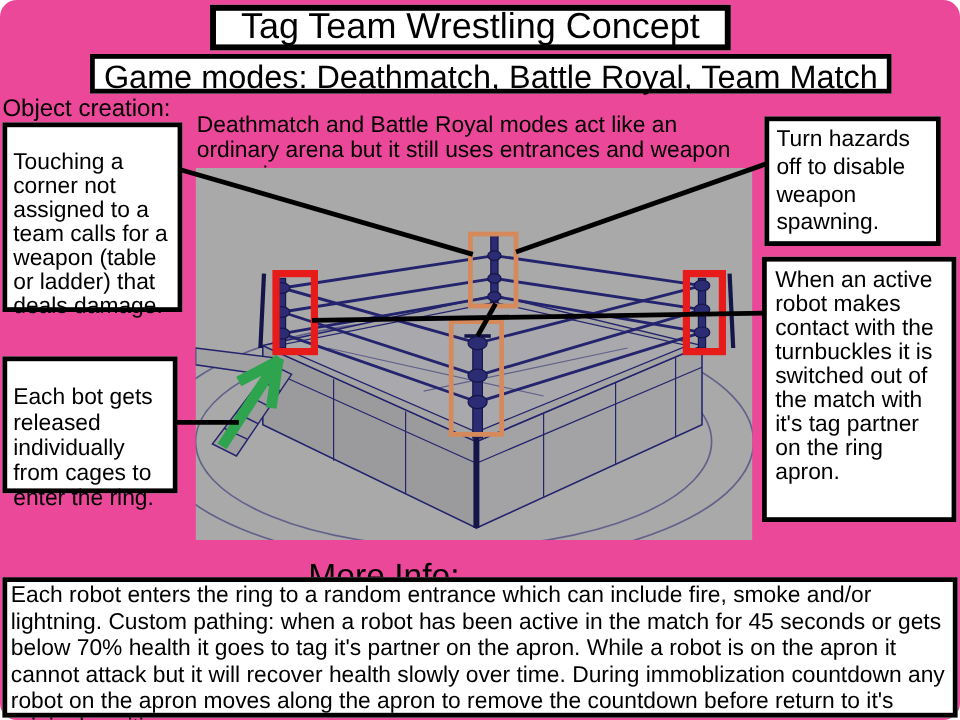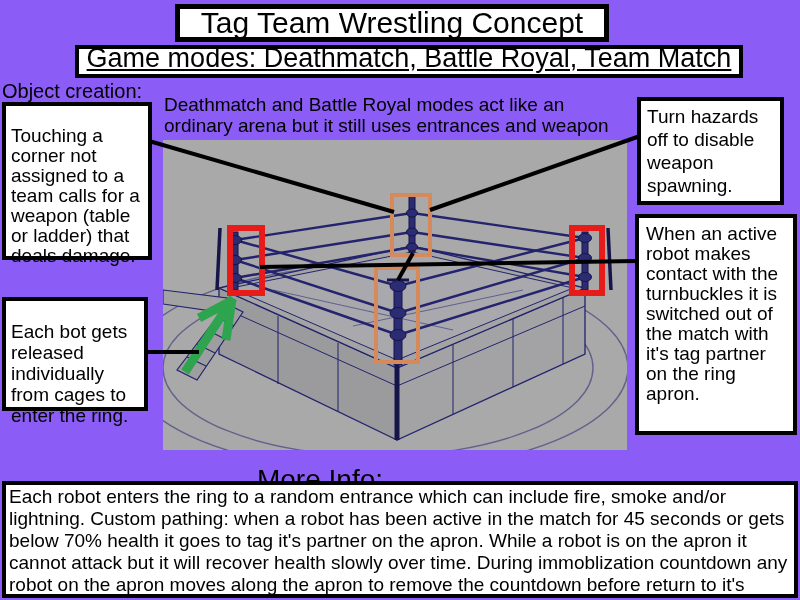--- a/index.html
+++ b/index.html
@@ -1,24 +1,24 @@
 <!DOCTYPE html>
 <html><head>
 <meta charset="utf-8">
 <style>
   html,body{margin:0;padding:0;background:#ffffff;width:800px;height:600px;overflow:hidden;}
   body{font-family:"Liberation Sans","DejaVu Sans",sans-serif;color:#000;}
-  .page{position:relative;width:800px;height:600px;background:#8b5cf6;}
+  .page{position:relative;width:800px;height:600px;background:#ec4899;border-radius:14px;}
   .abs{position:absolute;box-sizing:border-box;}
   .bbox{border:4px solid #000;background:#fff;z-index:2;}
   .title-box{left:175px;top:4px;width:434px;height:38px;border-width:5px;
              display:flex;align-items:center;justify-content:center;}
   .title-text{font-size:30px;white-space:nowrap;}
   .subtitle-box{left:75px;top:45px;width:668px;height:33px;
-             display:flex;align-items:flex-end;justify-content:center;text-decoration:underline;}
+             display:flex;align-items:flex-start;justify-content:center;text-decoration:underline;}
   .subtitle-text{font-size:27px;white-space:nowrap;}
   .side-label{font-size:20px;z-index:2;}
   .note{font-size:19px;line-height:20px;padding:20px 5px;}
   .obj-label{left:2px;top:80px;}
   .obj-box{left:2px;top:102px;width:150px;height:158px;}
   .path-label{left:2px;top:279px;}
   .path-box{left:2px;top:297px;width:146px;height:114px;line-height:21px;}
   .center-note{left:164px;top:94px;width:472px;font-size:19px;line-height:21px;z-index:1;}
   .hazards-box{left:637px;top:97px;width:147px;height:108px;font-size:19px;line-height:23px;padding:4px 6px;}
   .turnbuckle-box{left:635px;top:214px;width:162px;height:221px;font-size:19px;line-height:20px;padding:6px 4px 6px 7px;}

